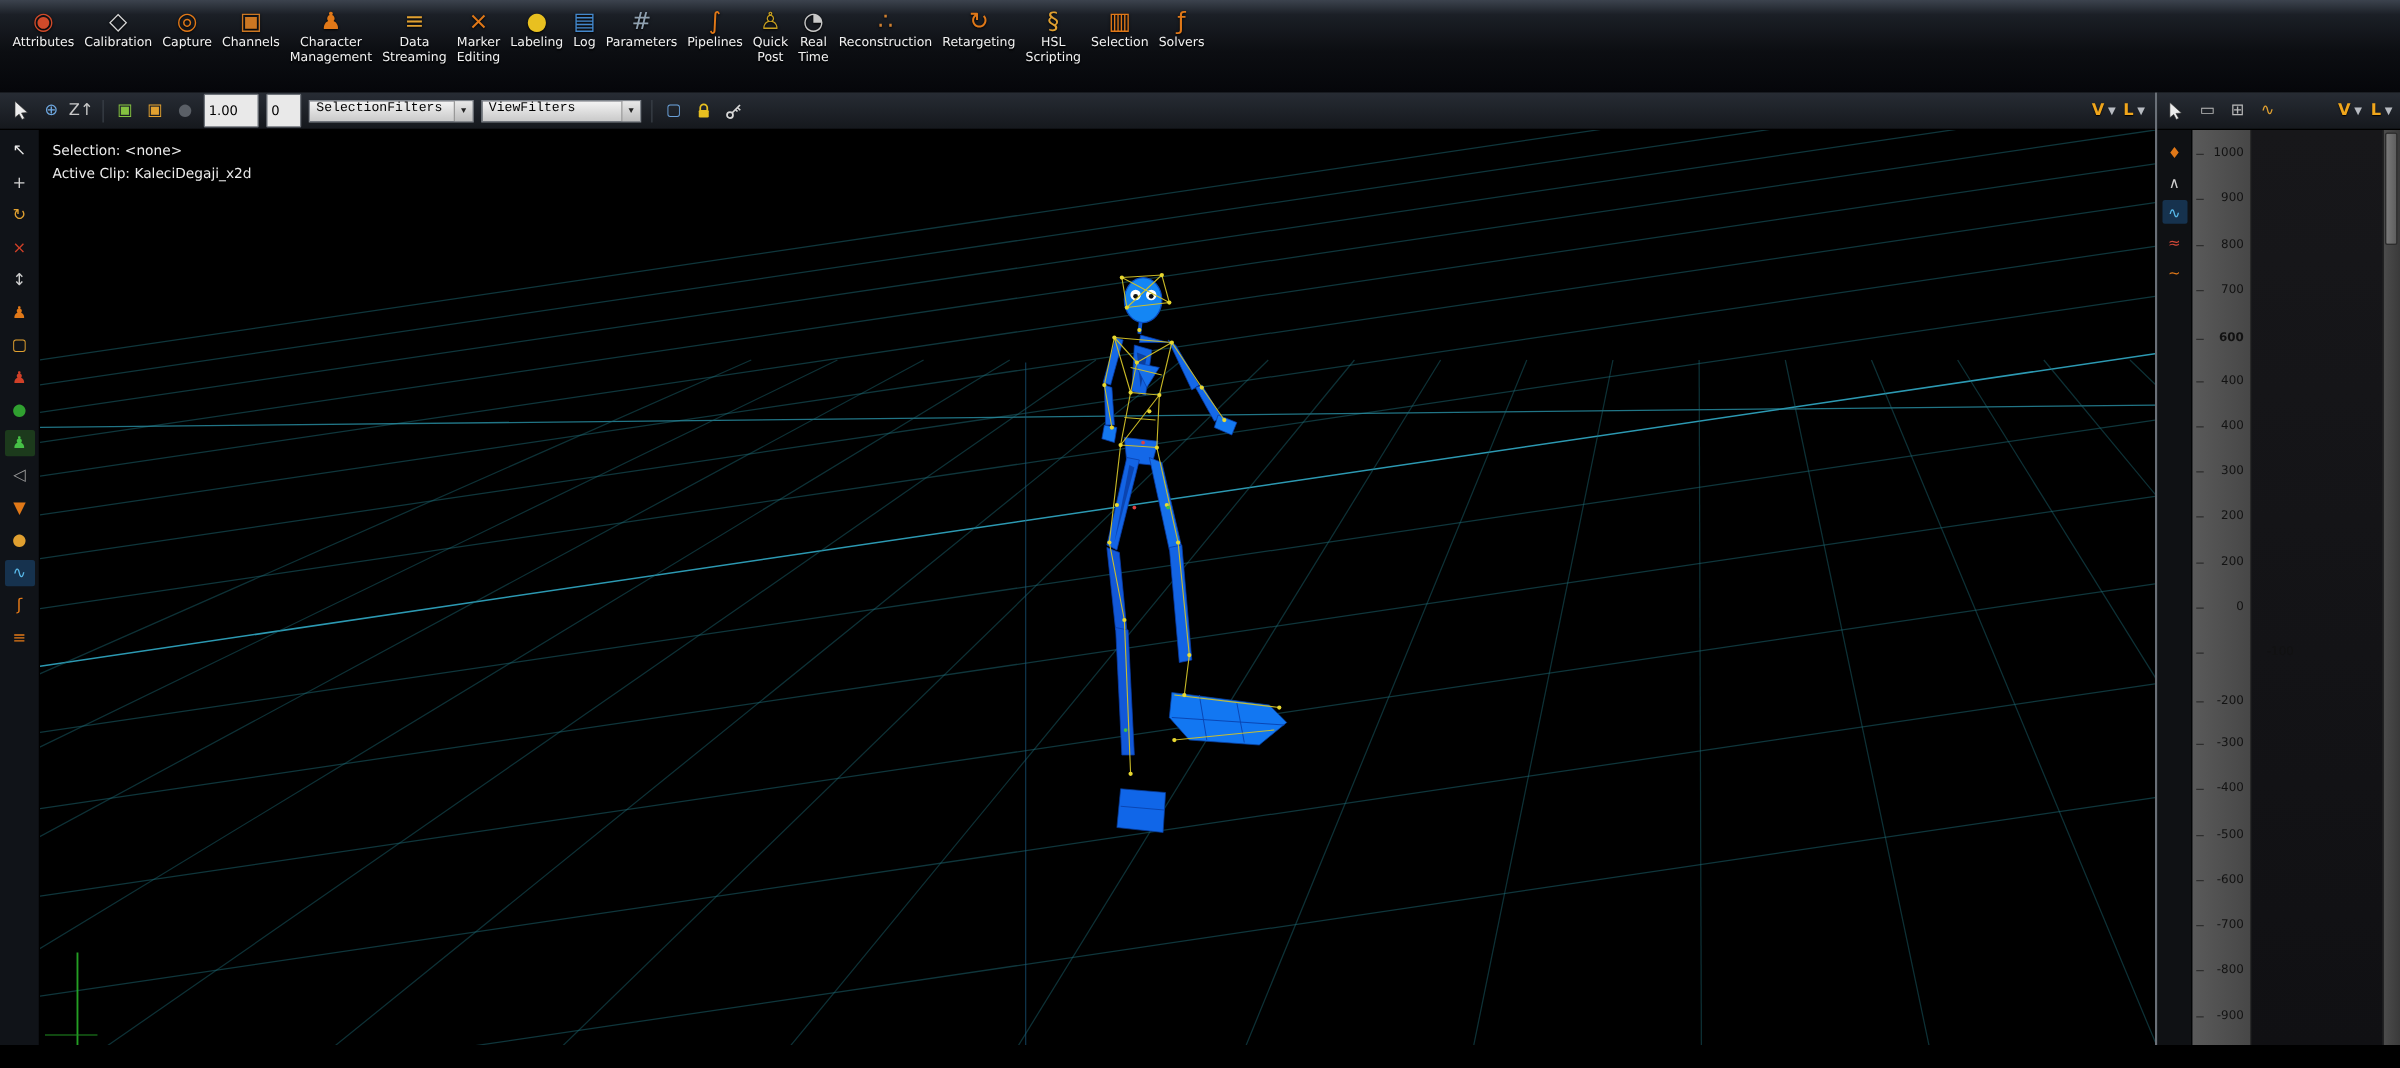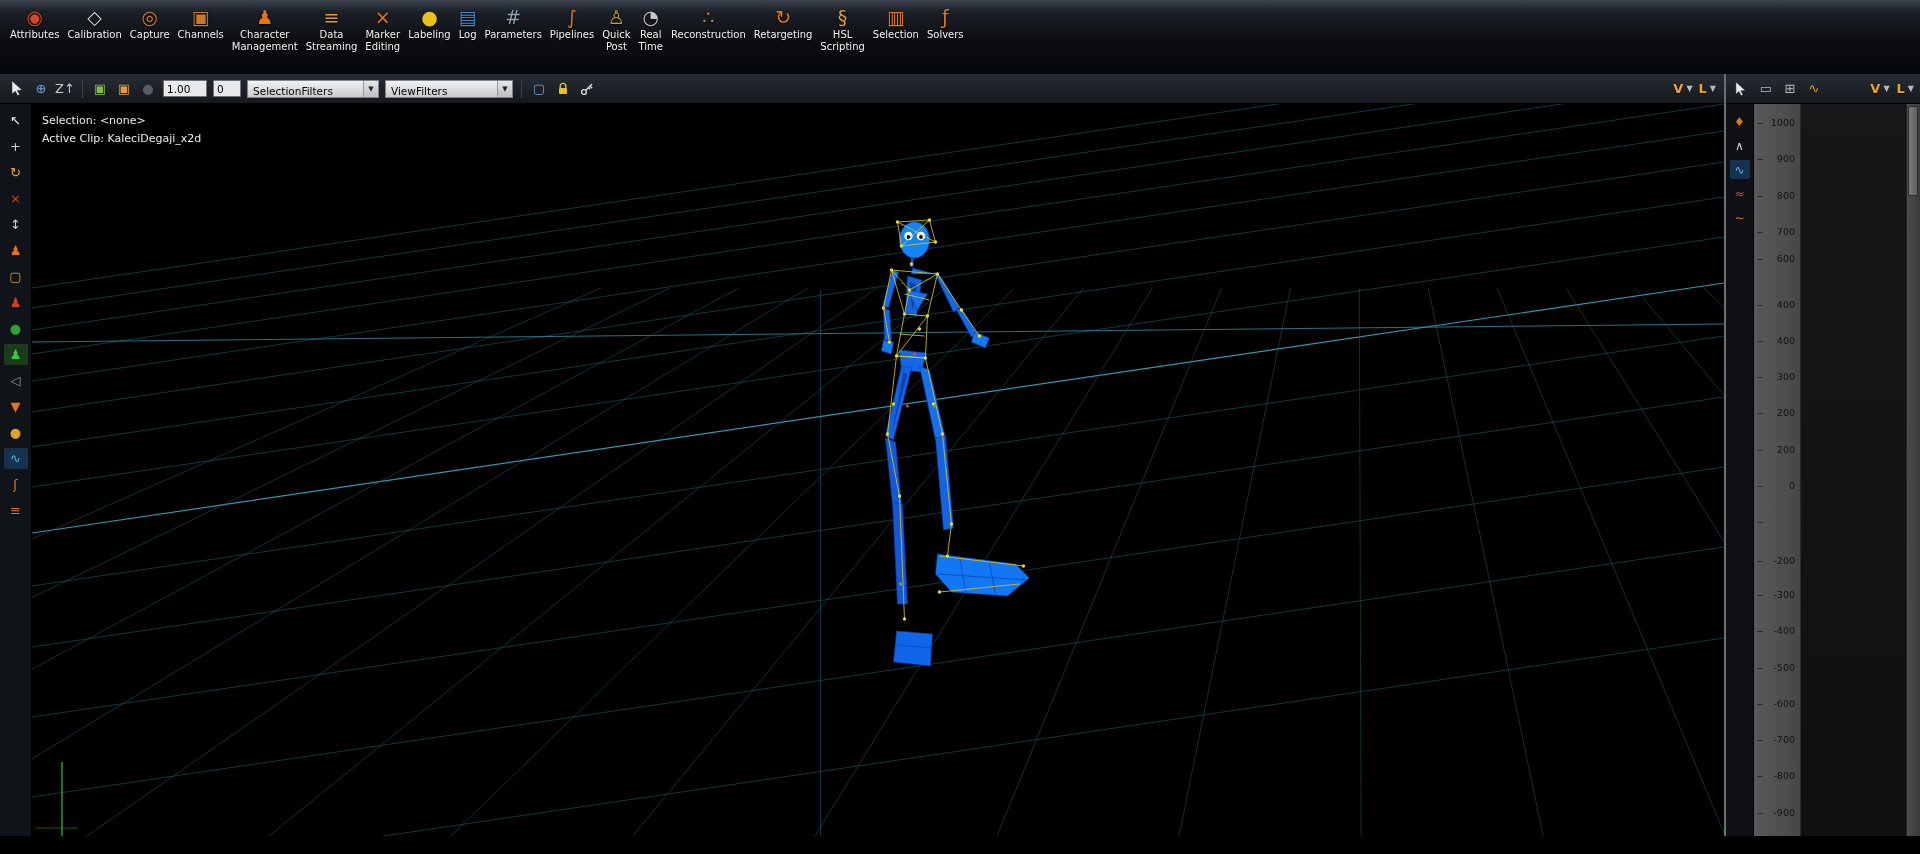--- a/index.html
+++ b/index.html
@@ -13,22 +13,22 @@
   .group-strip{height:18px;background:#14161b;border-top:1px solid #2b3039;border-bottom:1px solid #000;position:relative;}
   .group-strip .glabel{position:absolute;left:458px;top:2px;color:#c4c4c4;font-size:10.5px;}
 
   
   .workspace{display:flex;height:762px;background:#101216;}
   .viewport-pane{width:1726px;display:flex;flex-direction:column;border-right:2px solid #6a7078;box-sizing:border-box;}
   .vp-toolbar{height:30px;background:linear-gradient(#272c34,#15181d);border-bottom:1px solid #000;display:flex;align-items:center;gap:6px;padding:0 8px;box-sizing:border-box;}
   .iconrow{display:flex;align-items:center;gap:6px;}
   .ticon{width:18px;height:18px;display:flex;align-items:center;justify-content:center;font-size:13px;cursor:default;}
   .sep{width:1px;height:18px;background:#3a4048;margin:0 2px;}
-  .num-input{height:17px;background:#e9e9e9;border:1px solid #6d7279;border-radius:1px;font-size:10.5px;padding:0 3px;color:#000;font-family:"DejaVu Sans",sans-serif;box-sizing:border-box;}
-  .dd{height:18px;background:linear-gradient(#f4f4f4,#c9c9c9);border:1px solid #80858c;color:#000;font-size:10.5px;display:flex;align-items:flex-end;padding-left:5px;box-sizing:border-box;cursor:default;}
+  .num-input{height:27px;background:#e9e9e9;border:1px solid #6d7279;border-radius:1px;font-size:10.5px;padding:0 3px;color:#000;font-family:"DejaVu Sans",sans-serif;box-sizing:border-box;}
+  .dd{height:18px;background:linear-gradient(#f4f4f4,#c9c9c9);border:1px solid #80858c;color:#000;font-size:10.5px;display:flex;align-items:flex-start;padding-left:5px;box-sizing:border-box;cursor:default;font-family:Liberation Mono, monospace;}
   .dd .dd-arrow{margin-left:auto;width:14px;align-self:stretch;display:flex;align-items:center;justify-content:center;font-size:7px;color:#222;border-left:1px solid #999;background:linear-gradient(#e8e8e8,#bdbdbd);}
   .vp-spacer{flex:1;}
   .vl-btn{display:flex;align-items:center;gap:3px;cursor:default;}
   .vl-btn .vl-label{color:#f0a61c;font-weight:700;font-size:13px;text-shadow:0 1px 1px #000;}
   .vl-btn .caret{color:#b8bcc2;font-size:8px;}
 
   .vp-body{flex:1;display:flex;min-height:0;}
   .left-tools{width:32px;background:#101318;border-right:1px solid #000;display:flex;flex-direction:column;align-items:center;gap:5px;padding-top:6px;box-sizing:border-box;}
   .ltool{width:24px;height:21px;display:flex;align-items:center;justify-content:center;font-size:13px;border-radius:2px;cursor:default;}
 
@@ -470,21 +470,21 @@
             <div class="tick" style="top: 85.6px;">
               <span class="tick-line"></span>
               <span class="tick-num">800</span>
             </div>
 
             <div class="tick" style="top: 121.9px;">
               <span class="tick-line"></span>
               <span class="tick-num">700</span>
             </div>
 
-            <div class="tick" style="top: 149px;">
+            <div class="tick" style="top: 161px; font-weight: bold;">
               <span class="tick-line"></span>
               <span class="tick-num">600</span>
             </div>
 
             <div class="tick" style="top: 194.5px;">
               <span class="tick-line"></span>
               <span class="tick-num">400</span>
             </div>
 
             <div class="tick" style="top: 230.8px;">

